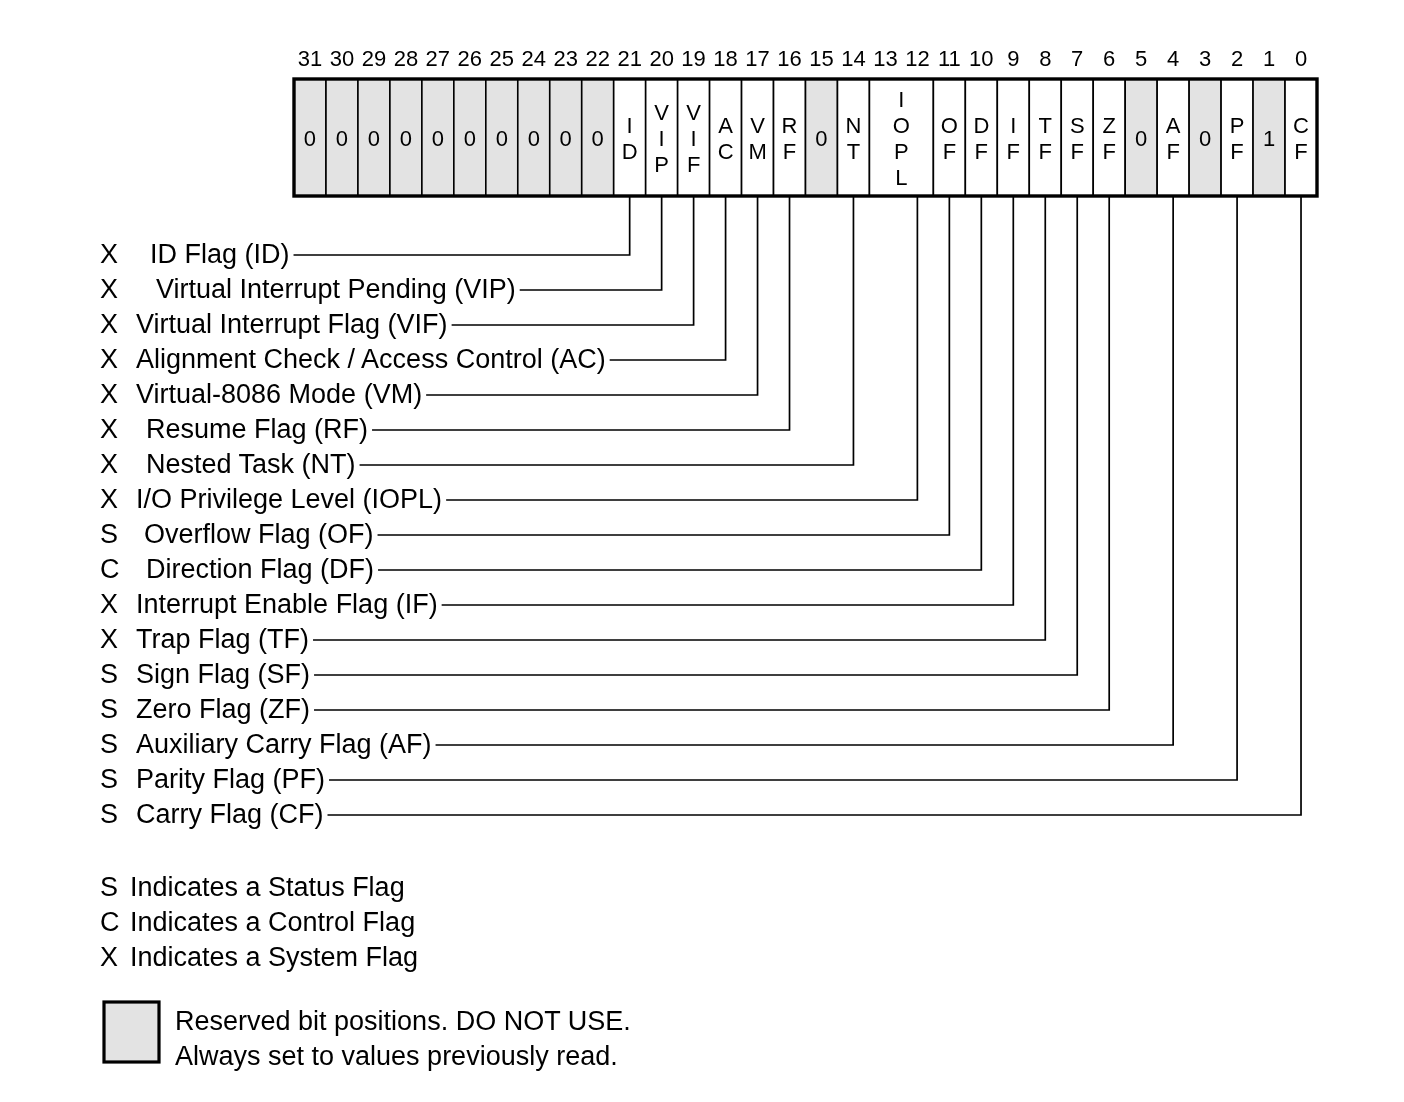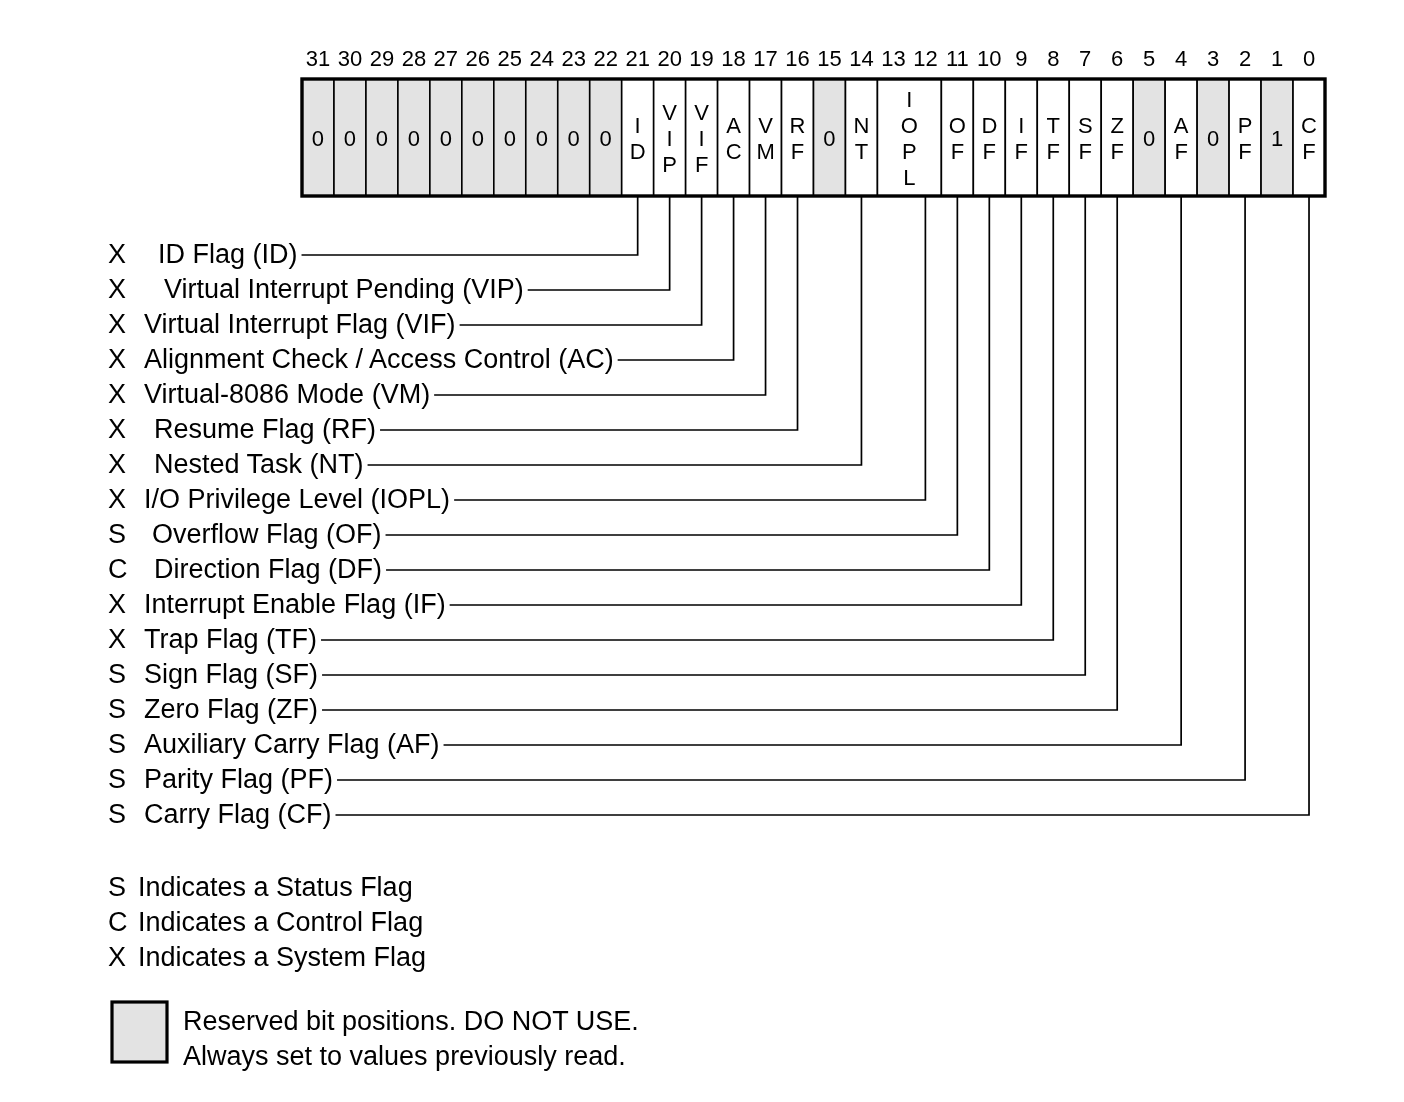--- a/index.html
+++ b/index.html
@@ -11,21 +11,21 @@
     width: 1404px;
     height: 1102px;
     position: relative;
     font-family: "Liberation Sans", sans-serif;
     color: #000000;
     overflow: hidden;
   }
 
   #diagram-root {
     position: absolute;
-    left: 8px;
+    left: 0;
     top: 0;
     width: 1248px;
     height: 1102px;
   }
 
   .svg-layer {
     position: absolute;
     left: 0;
     top: 0;
     width: 1404px;

